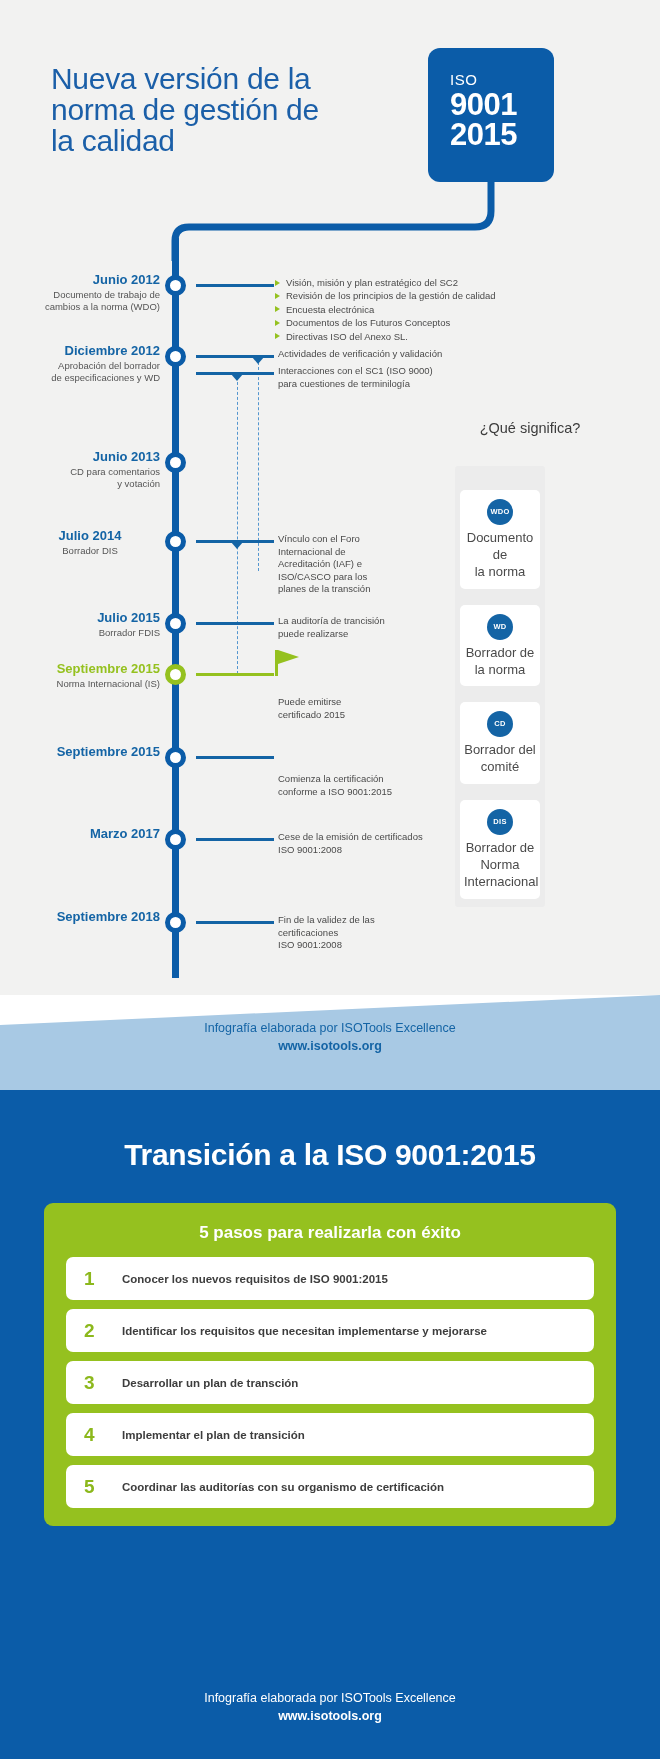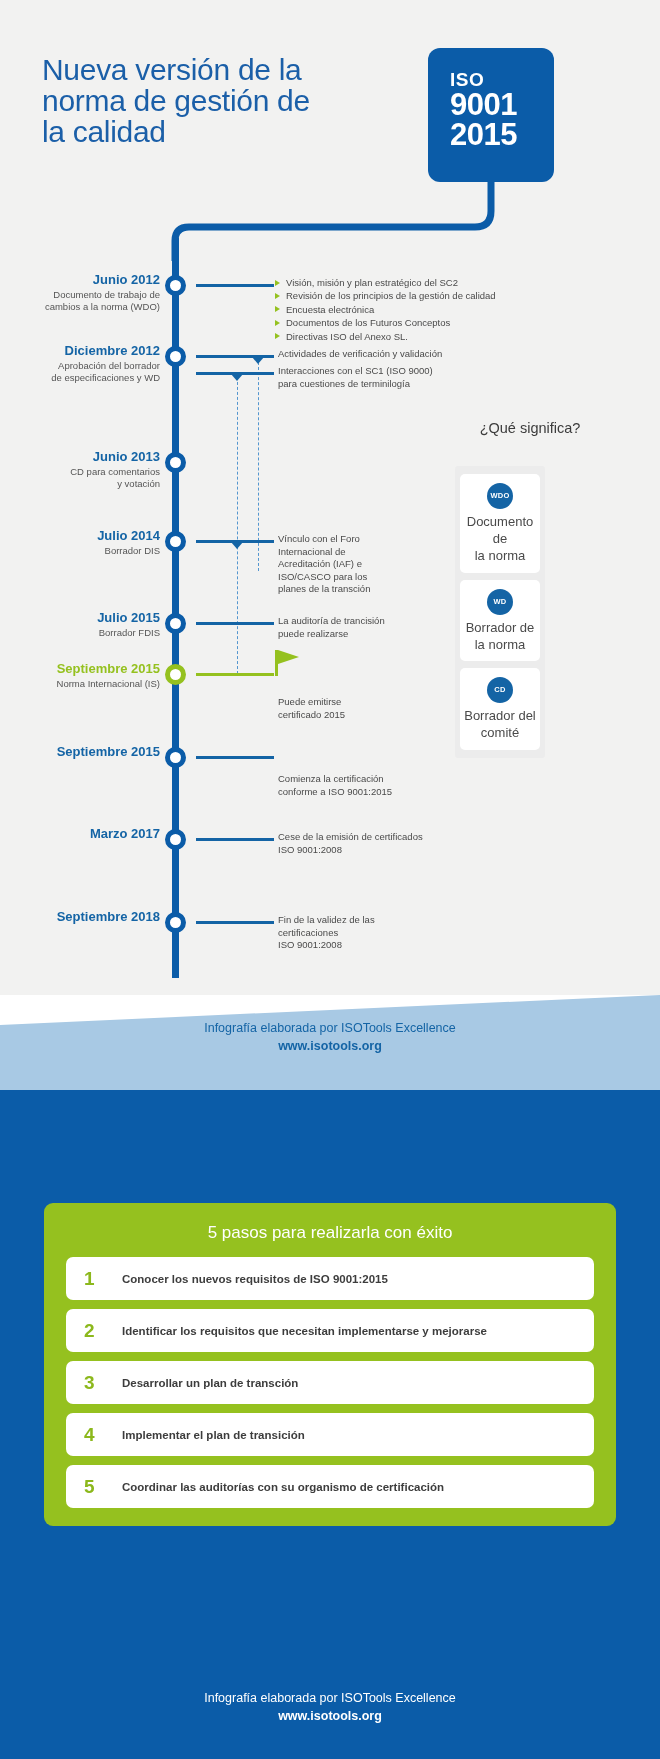--- a/index.html
+++ b/index.html
@@ -10,32 +10,32 @@
     -webkit-font-smoothing:antialiased;
   }
   .page{position:relative;width:660px;height:1759px;overflow:hidden;}
 
   
   .top-section{position:relative;width:660px;height:995px;background:#f2f2f1;}
 
   .title-block{position:absolute;left:38px;top:50px;width:370px;}
   .main-title{
     font-size:30px;line-height:1.04;font-weight:400;color:#1b5fa8;
-    letter-spacing:-0.3px;margin:4px;
+    letter-spacing:-0.3px;margin:13px;
   }
   .subtitle{
     margin:14px 0 0 0;font-size:13.5px;color:#4a4a4a;font-weight:400;
   }
 
   .iso-badge{
     position:absolute;left:428px;top:48px;width:126px;height:134px;
     background:#0b5ca8;border-radius:12px;color:#fff;
     box-sizing:border-box;padding:22px 0 0 22px;
   }
-  .iso-badge .iso-word{font-size:19px;line-height:20px;font-weight:700;letter-spacing:.5px;}
+  .iso-badge .iso-word{font-size:15px;line-height:20px;font-weight:400;letter-spacing:.5px;}
   .iso-badge .iso-num{font-size:31px;line-height:30px;font-weight:bold;letter-spacing:-.5px;}
 
   
   .badge-connector{position:absolute;left:170px;top:181px;width:330px;height:80px;}
 
   
   .spine{
     position:absolute;left:172px;top:238px;width:7px;height:740px;background:#0b5ca8;
   }
 
@@ -86,21 +86,21 @@
   
   .legend-title{
     position:absolute;left:440px;top:420px;width:180px;text-align:center;
     font-size:14.5px;color:#3c3c3c;
   }
   .legend-box{
     position:absolute;left:455px;top:466px;width:90px;background:#ececec;
     padding:8px 0;border-radius:3px;
   }
   .legend-card{
-    width:80px;margin:0 auto 7px auto;background:#fff;border-radius:5px;
+    width:80px;margin:16px auto 7px auto;background:#fff;border-radius:5px;
     padding:9px 4px 8px 4px;box-sizing:border-box;text-align:center;
   }
   .legend-card:last-child{margin-bottom:0;}
   .legend-chip{
     width:26px;height:26px;border-radius:50%;background:#1464a5;color:#fff;
     font-size:7.5px;font-weight:bold;line-height:26px;margin:0 auto 5px auto;letter-spacing:.3px;
   }
   .legend-label{font-size:13px;color:#4a4a4a;line-height:1.3;}
 
   
@@ -116,21 +116,21 @@
   .bottom-section{position:relative;width:660px;height:669px;background:#0b5ca8;}
   .bottom-title{
     position:absolute;left:0;top:48px;width:660px;text-align:center;
     color:#fff;font-size:30px;font-weight:bold;letter-spacing:-.3px;
   }
   .steps-box{
     position:absolute;left:44px;top:113px;width:572px;background:#95c11f;border-radius:9px;
     padding:14px 22px 18px 22px;box-sizing:border-box;
   }
   .steps-head{
-    text-align:center;color:#fff;font-size:17px;padding:6px 0 14px 0;
+    text-align:center;color:#fff;font-size:17px;padding:6px 0 14px 0;font-weight:bold;
   }
   .step-row{
     display:flex;align-items:center;background:#fff;border-radius:7px;
     height:43px;margin-bottom:9px;padding:0 18px;box-sizing:border-box;
   }
   .step-row:last-child{margin-bottom:0;}
   .step-num{
     color:#8cb81c;font-size:19px;font-weight:bold;width:38px;flex:0 0 38px;
   }
   .step-text{color:#3d3d3d;font-size:11.5px;font-weight:bold;}
@@ -208,21 +208,21 @@
       <div class="date-wrap" style="top:-7px;">
         <div class="date-main">Junio 2013</div>
         <div class="date-sub">CD para comentarios<br>y votación</div>
       </div>
       <div class="node" style="top:-4px;">
           <i></i>
         </div>
     </div>
 
     <div class="tl-row" style="top:535px;">
-      <div class="date-wrap" style="top:-7px;">
+      <div class="date-wrap" style="top:-7px;text-align:center;">
         <div class="date-main">Julio 2014</div>
         <div class="date-sub">Borrador DIS</div>
       </div>
       <div class="node" style="top:-4px;">
           <i></i>
         </div>
       <div class="connline" style="top:5px;width:78px;"></div>
       <div class="arrowdown" style="left:231px;top:7px;"></div>
       <div class="desc" style="top:-2px;">Vínculo con el Foro<br>Internacional de<br>Acreditación (IAF) e<br>ISO/CASCO para los<br>planes de la transción</div>
     </div>
@@ -294,35 +294,40 @@
         <div class="legend-chip">WDO</div>
         <div class="legend-label">Documento de<br>la norma</div>
       </div>
       <div class="legend-card">
         <div class="legend-chip">WD</div>
         <div class="legend-label">Borrador de<br>la norma</div>
       </div>
       <div class="legend-card">
         <div class="legend-chip">CD</div>
         <div class="legend-label">Borrador del comité</div>
+      </div>
+      <div class="legend-card">
+        <div class="legend-chip">DIS</div>
+        <div class="legend-label">Borrador de Norma<br>Internacional</div>
       </div>
     </div>
   </div>
 
   <div class="mid-band">
     <svg class="wedge" viewBox="0 0 660 95" preserveAspectRatio="none">
       <polygon points="0,30 660,0 660,95 0,95" fill="#a8c9e4"></polygon>
     </svg>
     <div class="ftext">
       <div class="f1">Infografía elaborada por ISOTools Excellence</div>
       <div class="f2">www.isotools.org</div>
     </div>
   </div>
 
   <div class="bottom-section">
+    <div class="bottom-title">Transición a la ISO 9001:2015</div>
 
     <div class="steps-box">
       <div class="steps-head">5 pasos para realizarla con éxito</div>
 
       <div class="step-row">
         <div class="step-num">1</div>
         <div class="step-text">Conocer los nuevos requisitos de ISO 9001:2015</div>
       </div>
       <div class="step-row">
         <div class="step-num">2</div>

